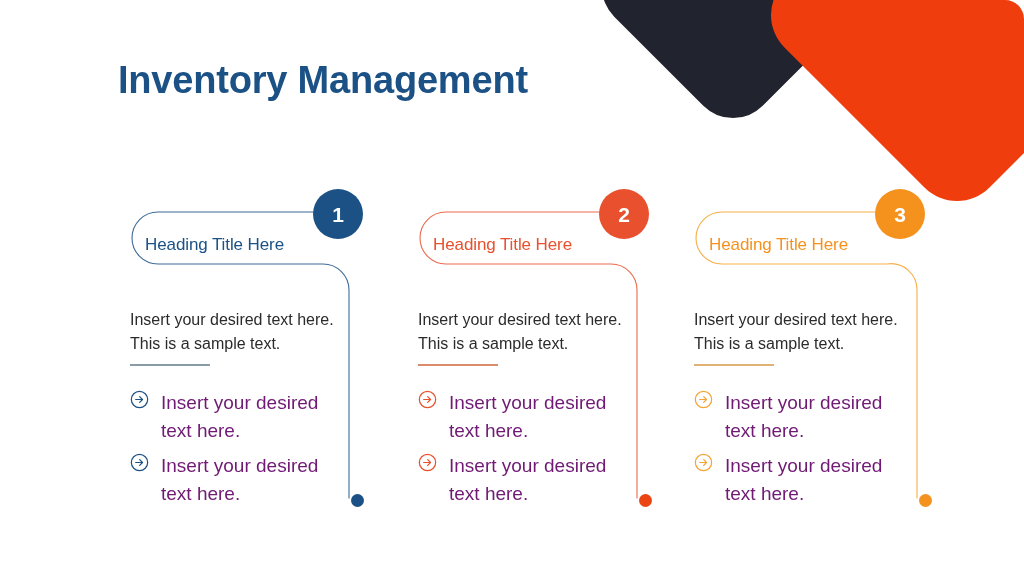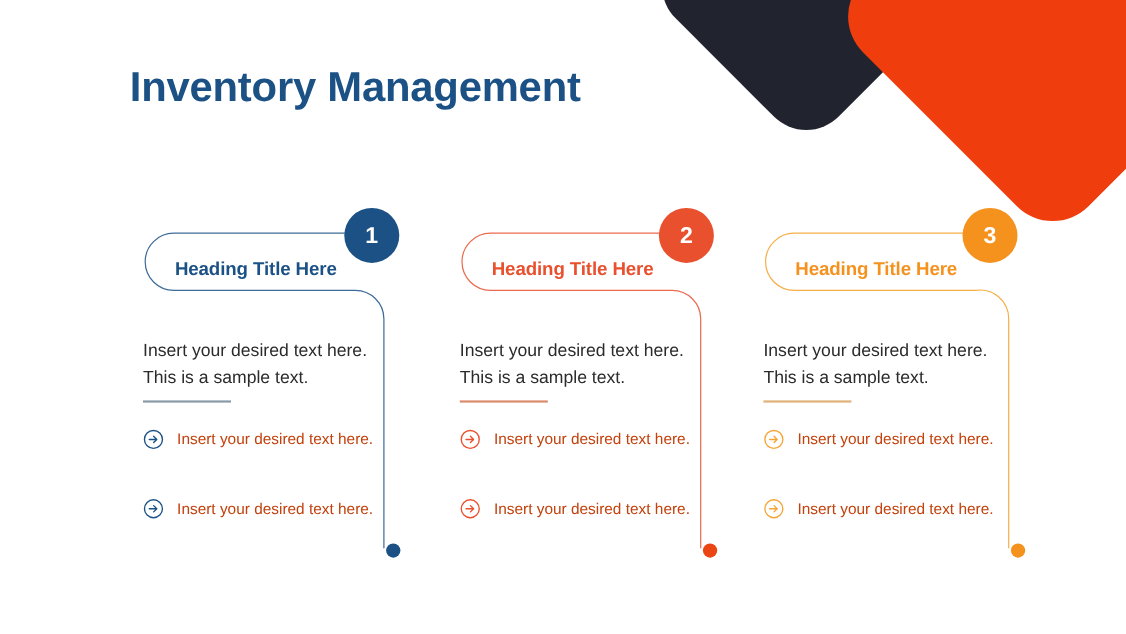--- a/index.html
+++ b/index.html
@@ -10,20 +10,21 @@
   }
   body {
     font-family: "Liberation Sans", sans-serif;
   }
   #slide {
     position: relative;
     width: 1024px;
     height: 576px;
     background: #ffffff;
     overflow: hidden;
+    border-radius: 19px;
   }
 
   
   .deco-layer {
     position: absolute;
     top: 0;
     left: 0;
     width: 1024px;
     height: 576px;
     pointer-events: none;
@@ -97,24 +98,24 @@
     align-items: center;
     justify-content: center;
     line-height: 1;
   }
   .col-1 .badge { left: 195px; background: #1B5185; }
   .col-2 .badge { left: 193px; background: #E8502E; }
   .col-3 .badge { left: 193px; background: #F5921E; }
 
   .heading {
     position: absolute;
-    left: 41px;
+    left: 27px;
     top: 45px;
     font-size: 17px;
-    font-weight: bold;
+    font-weight: normal;
     letter-spacing: -0.1px;
     white-space: nowrap;
   }
   .col-1 .heading { color: #1B5185; }
   .col-2 .heading { color: #E8502E; }
   .col-3 .heading { color: #F5921E; }
 
   .body-text {
     position: absolute;
     left: 12px;
@@ -147,23 +148,23 @@
   .bullet-1 { top: 199px; }
   .bullet-2 { top: 262px; }
 
   .bullet-icon {
     flex: 0 0 auto;
     width: 19px;
     height: 19px;
     margin-top: 1px;
   }
   .bullet-text {
-    font-size: 14px;
+    font-size: 19px;
     line-height: 1.45;
-    color: #c2410c;
+    color: #701a75;
   }
 
   .end-dot {
     position: absolute;
     width: 13px;
     height: 13px;
     border-radius: 50%;
   }
   .col-1 .end-dot { left: 233px; top: 304px; background: #1B5185; }
   .col-2 .end-dot { left: 233px; top: 304px; background: #EC4514; }

